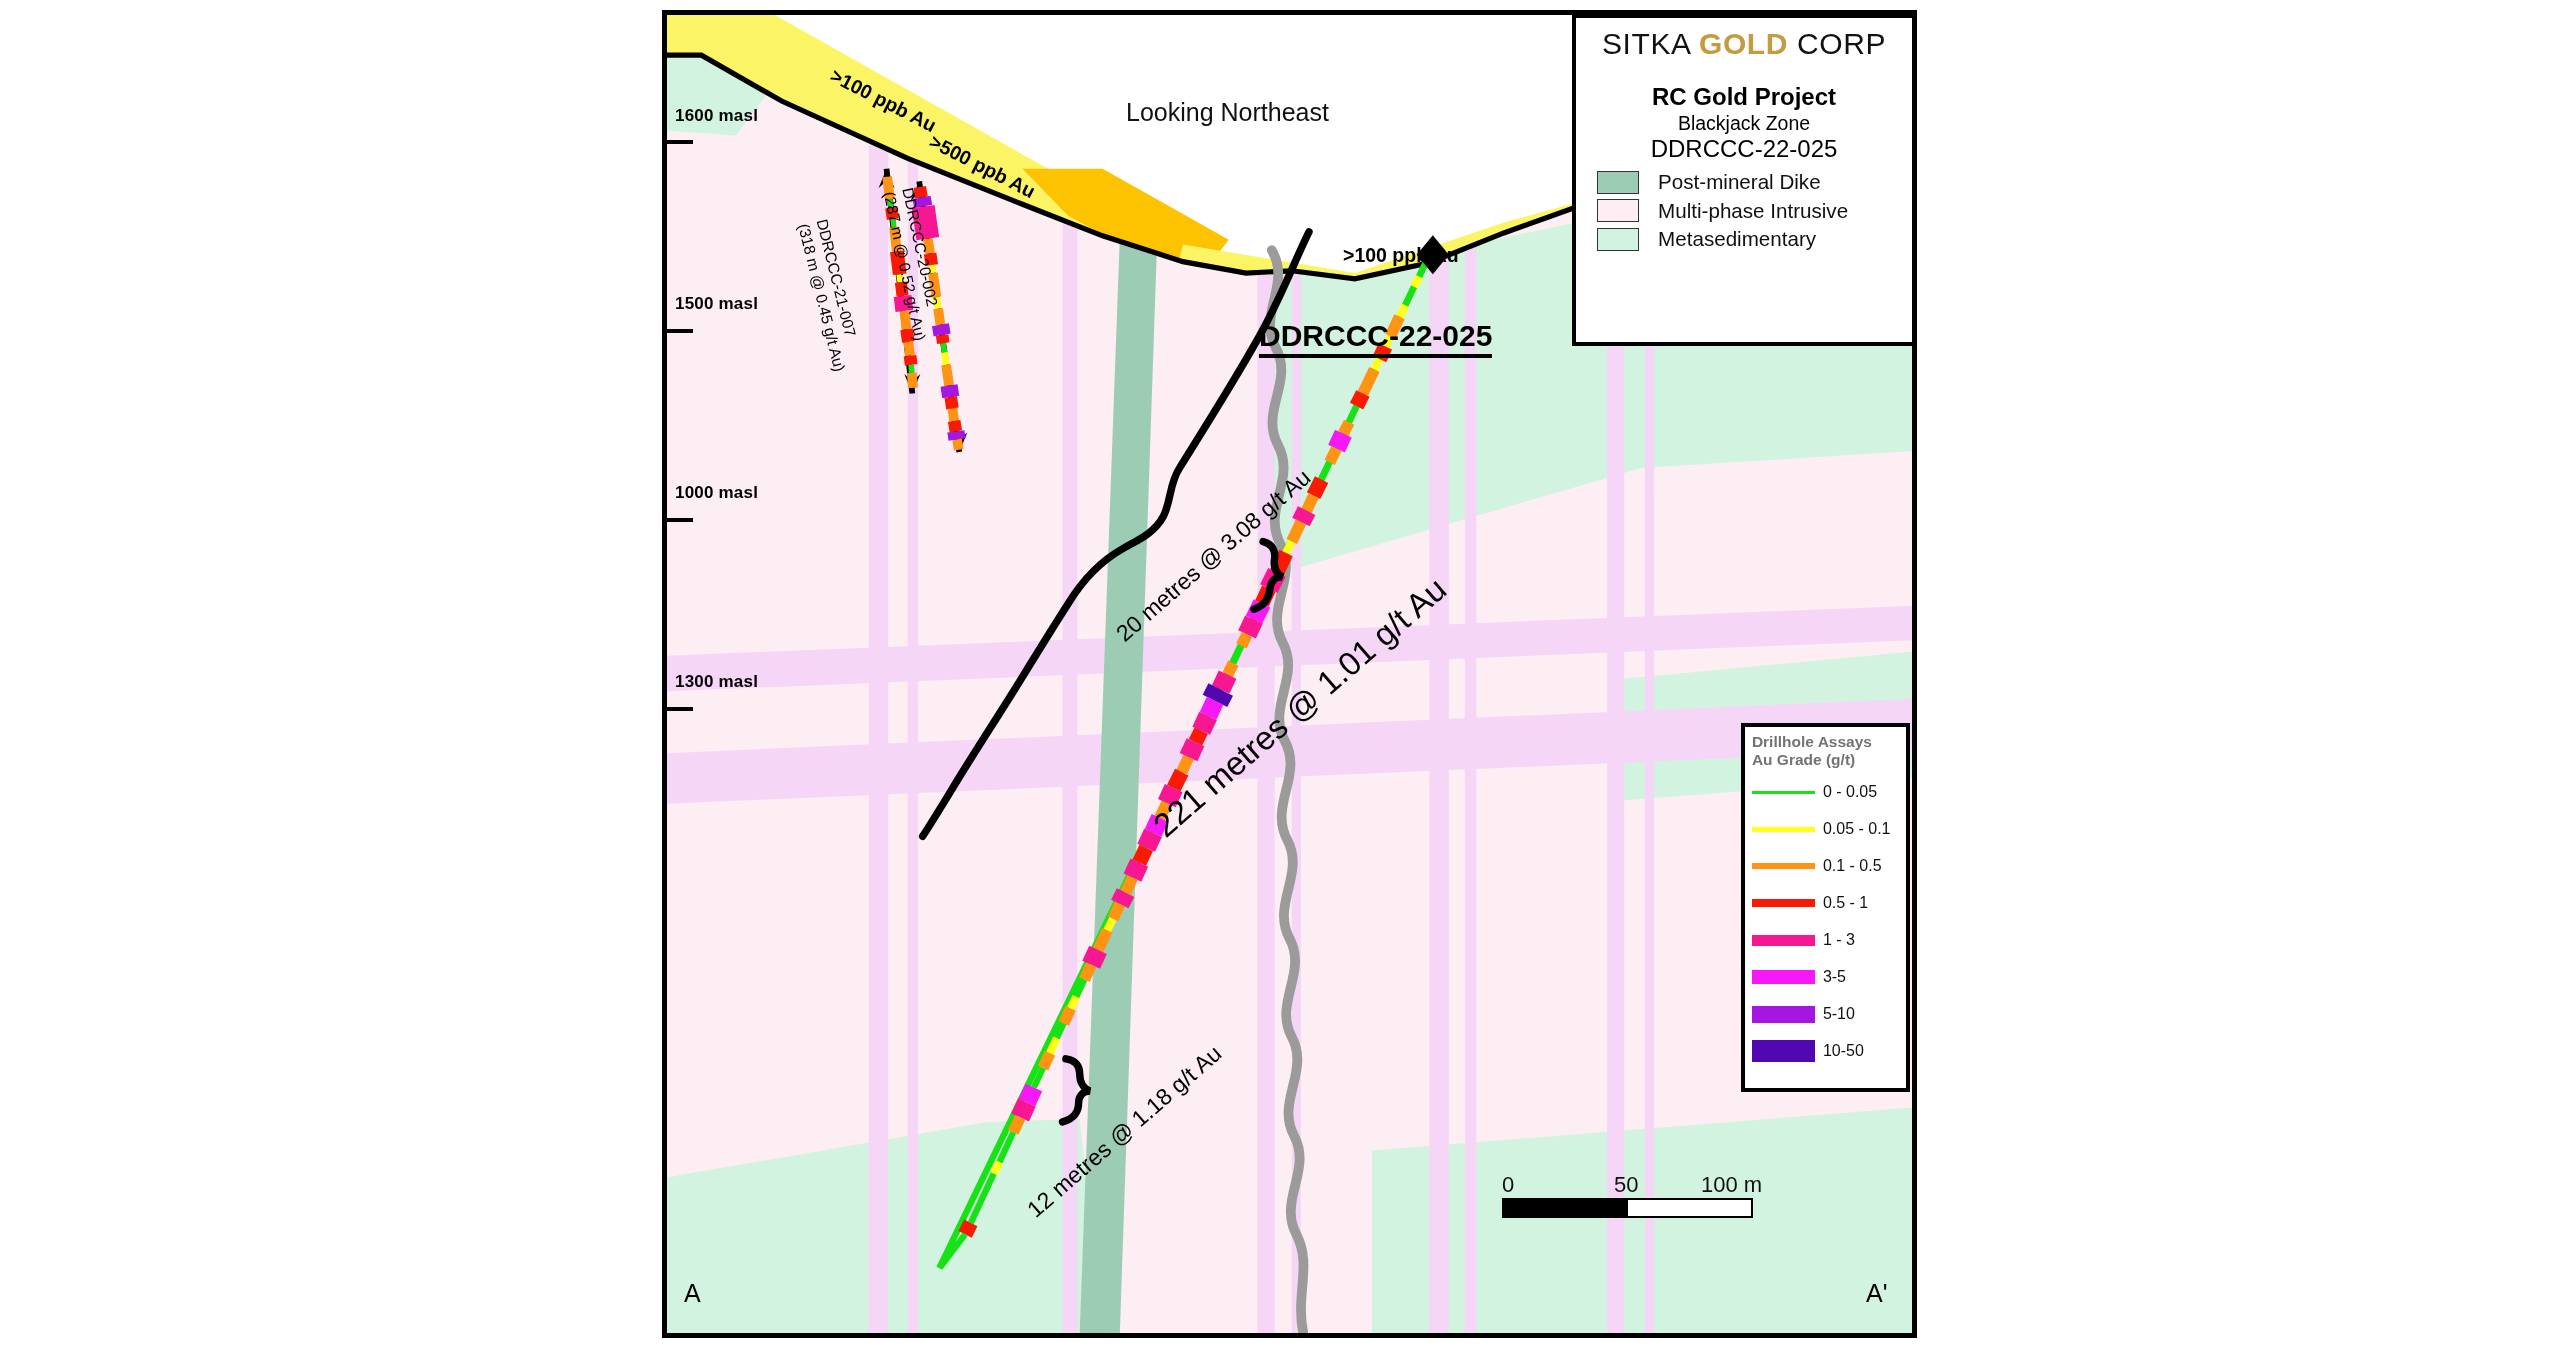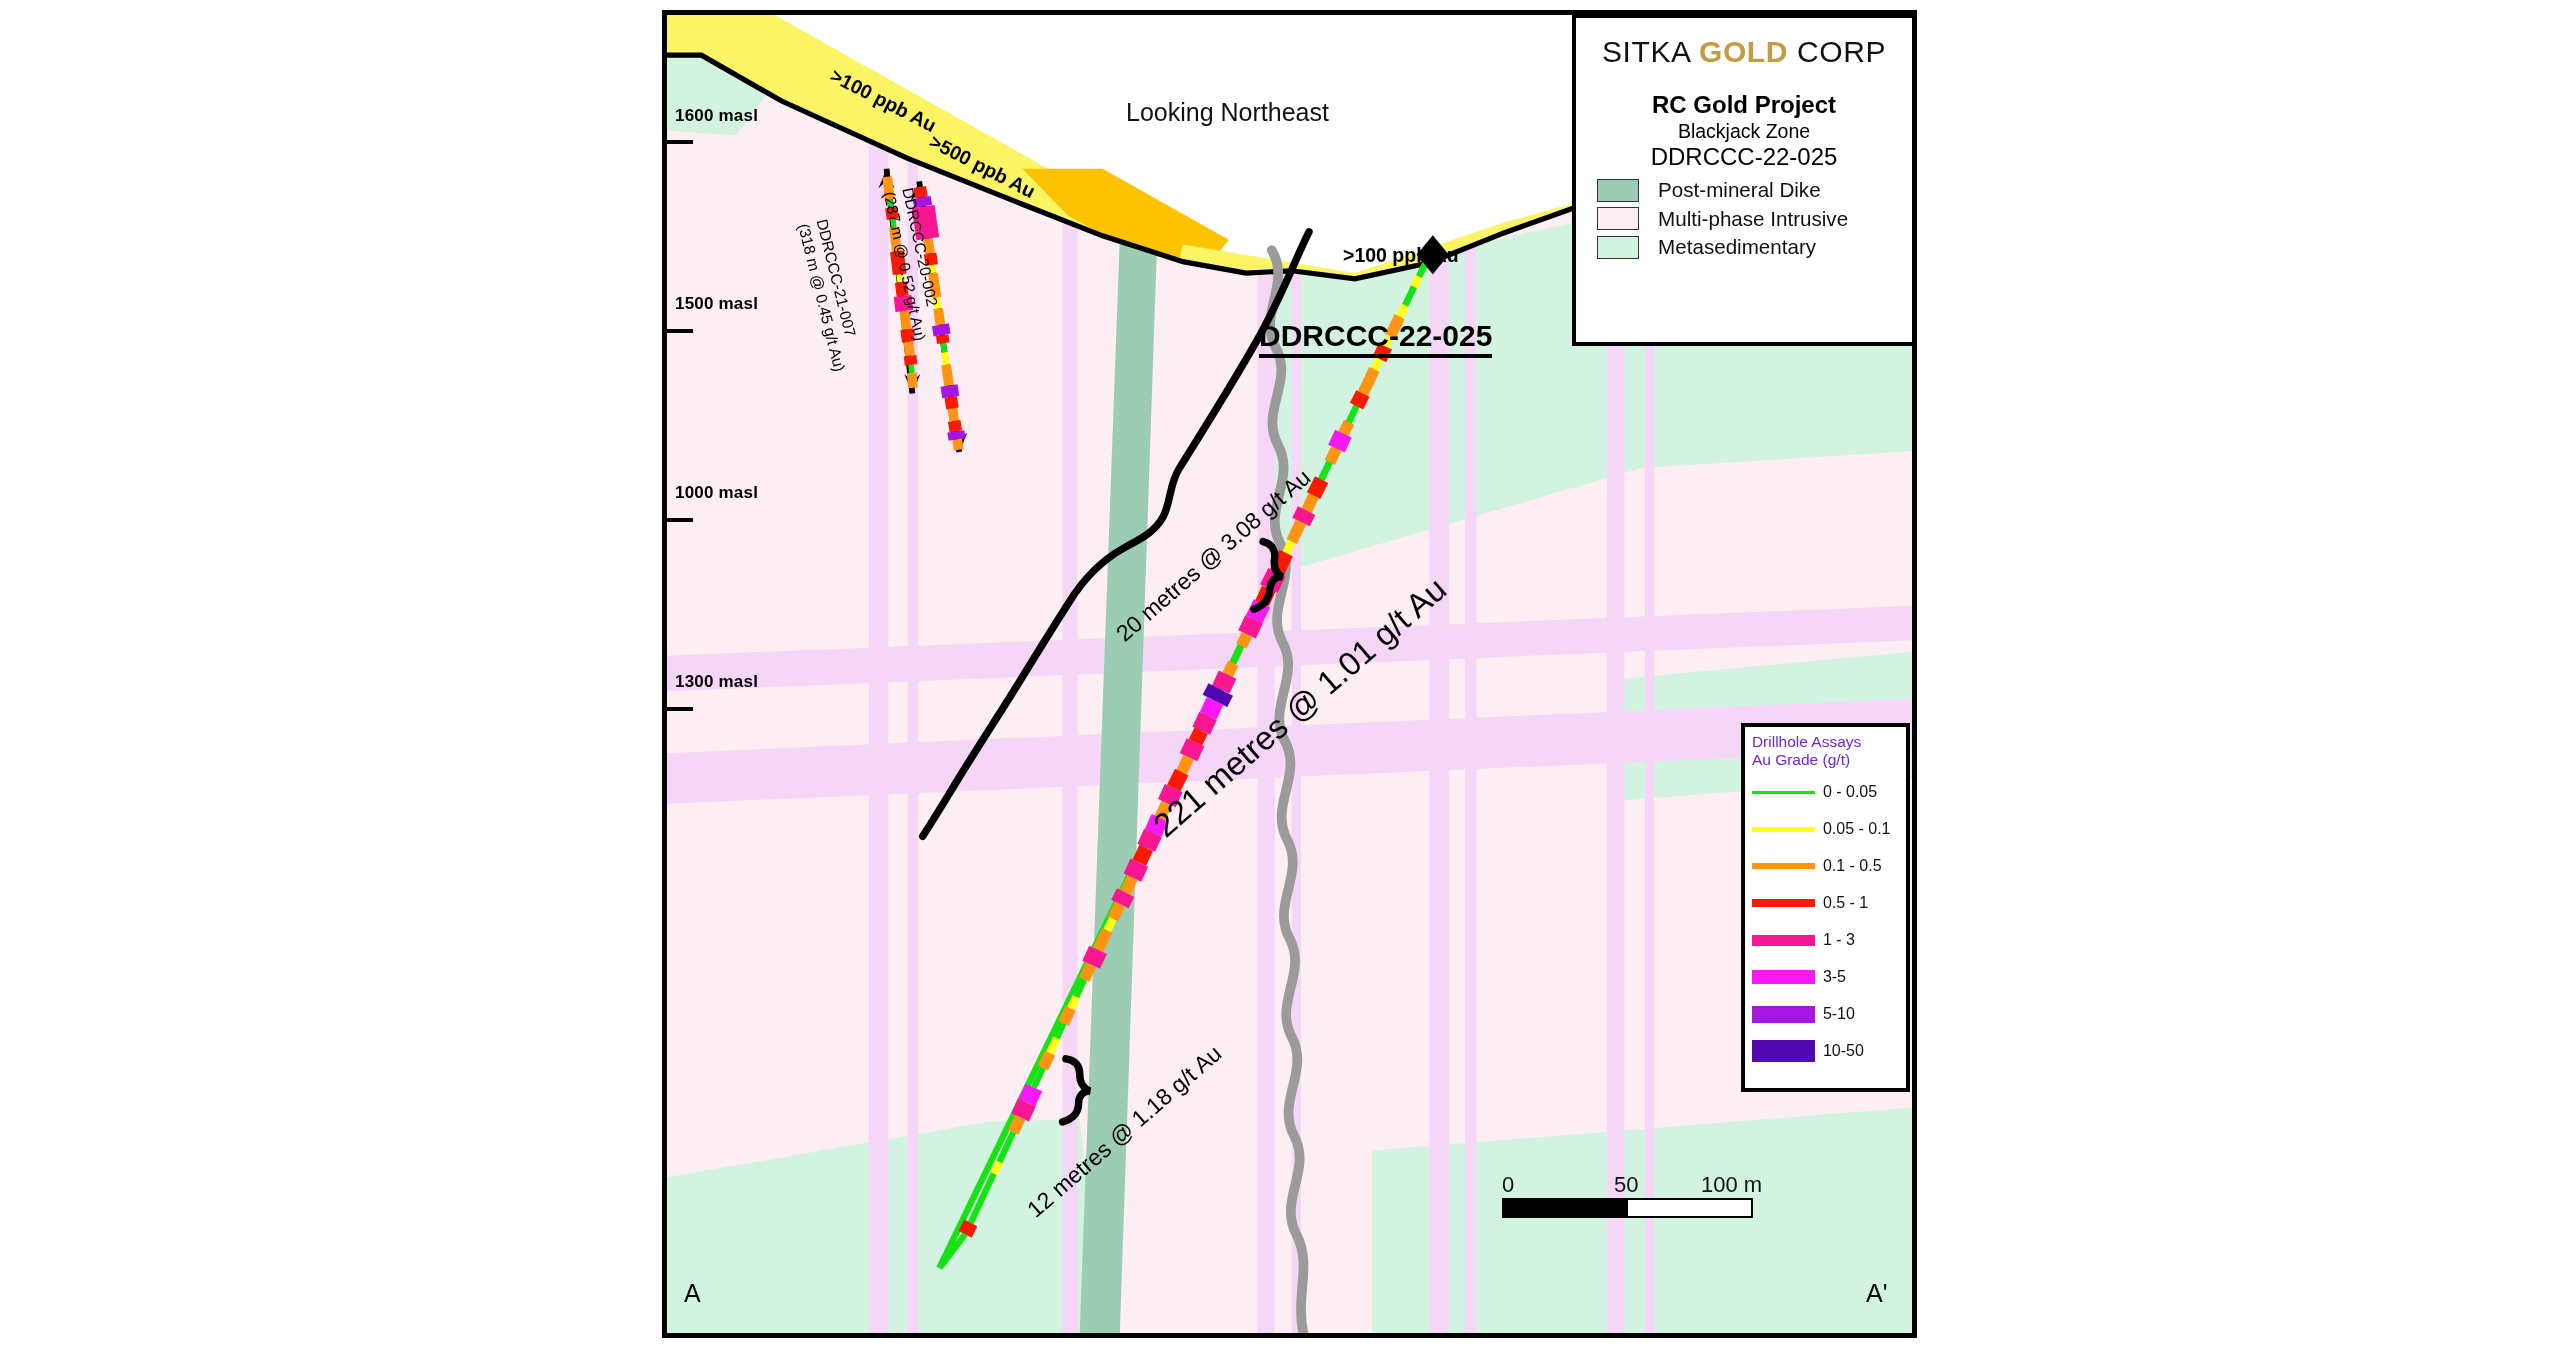--- a/index.html
+++ b/index.html
@@ -24,36 +24,36 @@
   .interval.big{font-size:33px;}
   .endpt{position:absolute;font-size:25px;color:#000;}
   .mainlbl{position:absolute;font-size:30px;font-weight:bold;color:#000;
            white-space:nowrap;border-bottom:4px solid #000;padding-bottom:1.1px;}
 
   
   #titleblock{position:absolute;left:1572px;top:13.8px;width:344px;height:332px;
               border:4px solid #000;background:#fff;box-sizing:border-box;
               padding:6.9px 8px 5.7px;text-align:center;z-index:40;}
   .logo{font-size:30px;letter-spacing:0.6px;color:#111;white-space:nowrap;
-        line-height:1;margin-top:12px;}
+        line-height:1;margin-top:4px;}
   .logo .gold{color:#c49a42;font-weight:bold;}
   .t-proj{font-size:24px;font-weight:bold;color:#000;margin-top:24px;}
   .t-zone{font-size:19.5px;color:#000;margin-top:1.1px;}
   .t-hole{font-size:24px;color:#000;margin-top:0.6px;}
   .geo-rows{margin-top:6.9px;}
   .geo-row{display:flex;align-items:center;margin:4.6px 0 4.6px 12.6px;gap:8px;}
   .geo-sw{width:42px;height:23px;border:1.7px solid #333;box-sizing:border-box;
           margin-right:11.5px;flex:none;}
   .geo-lbl{font-size:20.6px;color:#111;white-space:nowrap;}
 
   
   #assaybox{position:absolute;left:1741px;top:723px;width:169px;height:369px;
             border:4px solid #000;background:#fff;box-sizing:border-box;
             padding:5.7px 3.4px 3.4px 6.9px;z-index:40;}
-  .assay-title{font-size:15.5px;font-weight:normal;color:#6d28d9;line-height:1.18;}
+  .assay-title{font-size:15.5px;font-weight:bold;color:#737373;line-height:1.18;}
   .assay-rows{margin-top:4.6px;}
   .assay-row{display:flex;align-items:center;height:37px;}
   .assay-sw{width:63px;flex:none;margin-right:8px;}
   .assay-lbl{font-size:16px;color:#111;white-space:nowrap;}
 
   
   #scalebar{position:absolute;left:1502px;top:1172px;width:269px;z-index:40;}
   .sb-nums{position:relative;height:26px;}
   .sb-nums span{position:absolute;font-size:22px;color:#111;}
   .sb-bar{display:flex;width:251px;height:19.5px;border:2.3px solid #000;box-sizing:border-box;}

